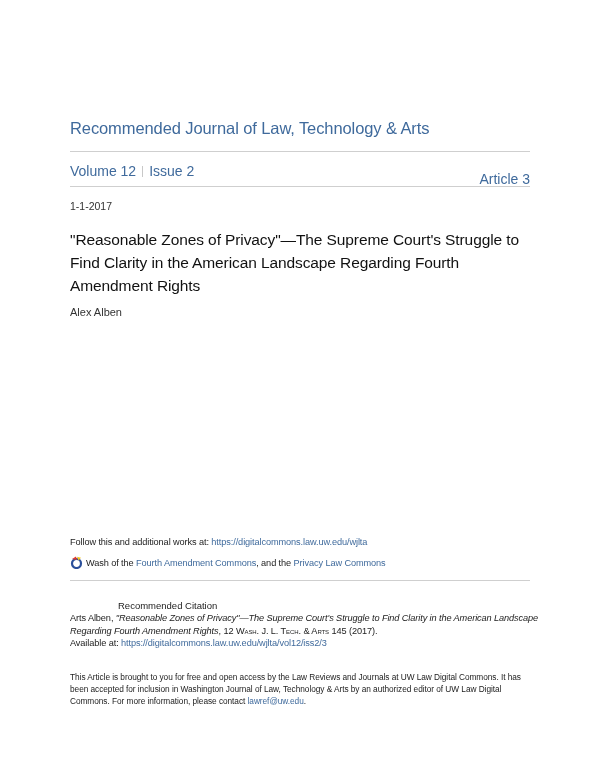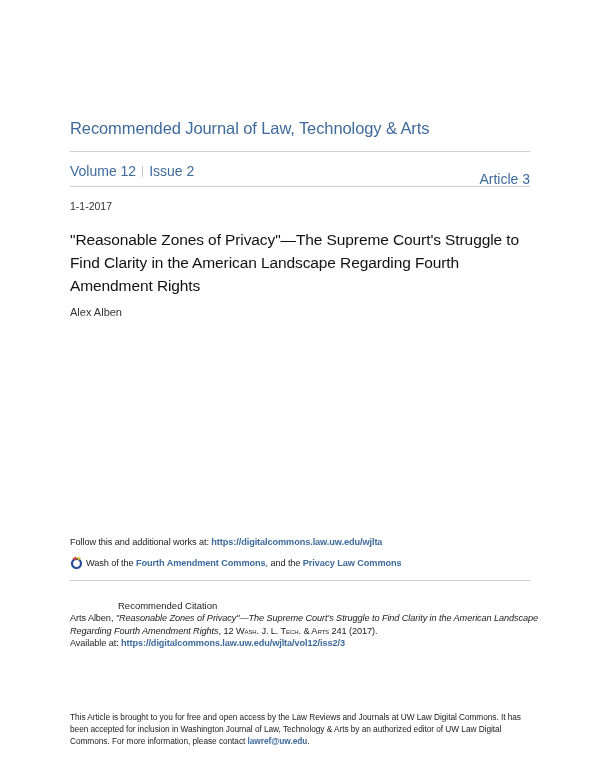--- a/index.html
+++ b/index.html
@@ -8,27 +8,27 @@
   .journal-title { position: absolute; top: 119px; left: 0; font-size: 16.5px; color: #3f6a9c; letter-spacing: -0.1px; white-space: nowrap; }
   .rule { position: absolute; left: 0; width: 460px; height: 1px; background: #cfcfcf; }
   .meta-row { position: absolute; top: 163px; left: 0; width: 460px; font-size: 14px; color: #3f6a9c; }
   .meta-row .sep { display: inline-block; width: 1px; height: 11px; background: #c8c8c8; margin: 0 6px; vertical-align: -1px; }
   .meta-row .article { position: absolute; right: 0; top: 8px; }
   .date { position: absolute; top: 200px; left: 0; font-size: 10.5px; color: #333; }
   .title { position: absolute; top: 228px; left: 0; width: 470px; font-size: 15.5px; line-height: 23px; color: #111; letter-spacing: -0.1px; }
   .author { position: absolute; top: 306px; left: 0; font-size: 11px; color: #333; }
   .follow { position: absolute; top: 537px; left: 0; font-size: 9.2px; color: #222; white-space: nowrap; letter-spacing: -0.1px; }
   .partof { position: absolute; top: 556px; left: 0; font-size: 9.2px; color: #222; white-space: nowrap; letter-spacing: -0.1px; }
-  .link { color: #3f6a9c; font-weight: bold; }
+  .link { color: #3f6a9c; }
   .bepress-icon { display: inline-block; width: 13px; height: 13px; vertical-align: -3px; margin-right: 3px; }
   .citation-head { position: absolute; top: 600px; left: 0; font-size: 9.5px; color: #222; margin-left: 48px; }
   .citation { position: absolute; top: 612px; left: 0; width: 470px; font-size: 9.2px; line-height: 12.5px; color: #222; letter-spacing: -0.1px; }
   .citation i { font-style: italic; }
   .sc { font-variant: small-caps; }
-  .footer { position: absolute; top: 671px; left: 0; width: 470px; font-size: 8.3px; line-height: 12.2px; color: #222; letter-spacing: -0.05px; margin-top: 40px; }
+  .footer { position: absolute; top: 671px; left: 0; width: 470px; font-size: 8.3px; line-height: 12.2px; color: #222; letter-spacing: -0.05px; }
 </style>
 </head>
 <body>
 
 <div class="page">
 
   <div class="journal-title">
     <span>Recommended Journal</span><span> of Law, </span><span>Technology</span><span> &amp; Arts</span>
   </div>
 
@@ -59,21 +59,21 @@
         <path d="M7 0.8 L11 1.8 L8.5 4.5 Z" fill="#f2c21b"></path>
       </svg>
     </span><span>Wash of the </span><span class="link">Fourth Amendment Commons</span><span>, and the </span><span class="link">Privacy Law Commons</span>
   </div>
 
   <div class="rule" style="top:580px"></div>
 
   <div class="citation-head">Recommended Citation</div>
 
   <div class="citation">
-    <span>Arts Alben, </span><i>"Reasonable Zones of Privacy"—The Supreme Court's Struggle to Find Clarity in the American Landscape Regarding Fourth Amendment Rights</i><span>, 12 </span><span class="sc">Wash. J. L. Tech. &amp; Arts</span><span> 241 (2017).</span><br>
+    <span>Arts Alben, </span><i>"Reasonable Zones of Privacy"—The Supreme Court's Struggle to Find Clarity in the American Landscape Regarding Fourth Amendment Rights</i><span>, 12 </span><span class="sc">Wash. J. L. Tech. &amp; Arts</span><span> 145 (2017).</span><br>
     <span>Available at: </span><span class="link">https://digitalcommons.law.uw.edu/wjlta/vol12/iss2/3</span>
   </div>
 
   <div class="footer">
     <span>This Article is brought to you for free and open access by the Law Reviews and Journals at UW Law Digital Commons. It has been accepted for inclusion in Washington Journal of Law, Technology &amp; Arts by an authorized editor of UW Law Digital Commons. For more information, please contact </span><span class="link">lawref@uw.edu</span><span>.</span>
   </div>
 
 </div>
 
 </body></html>

